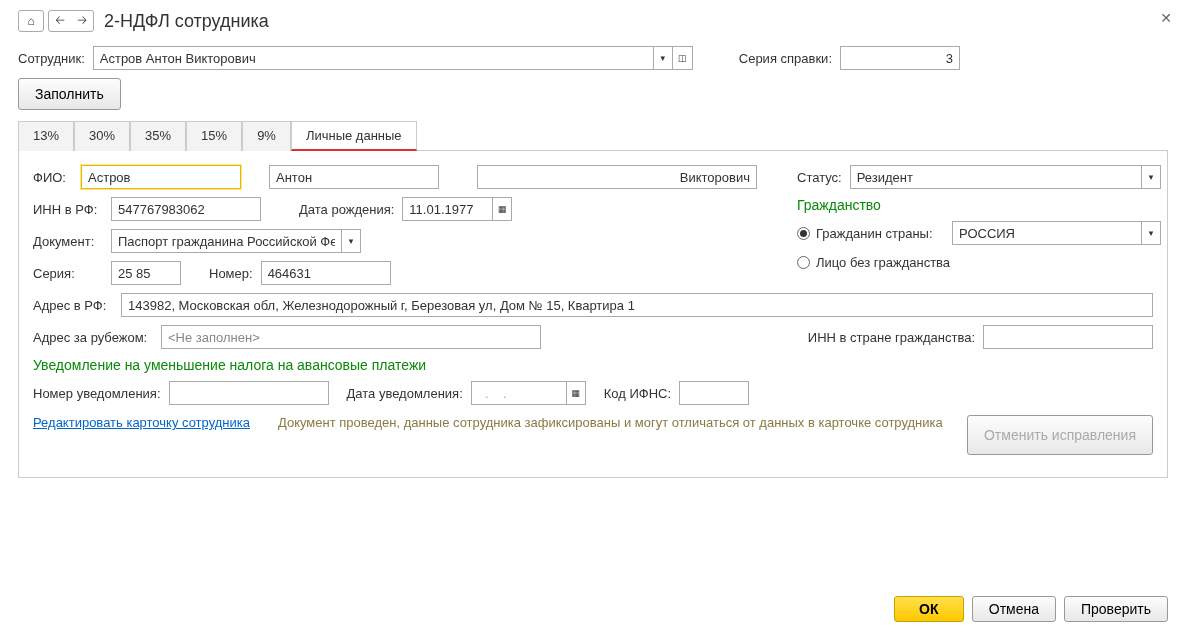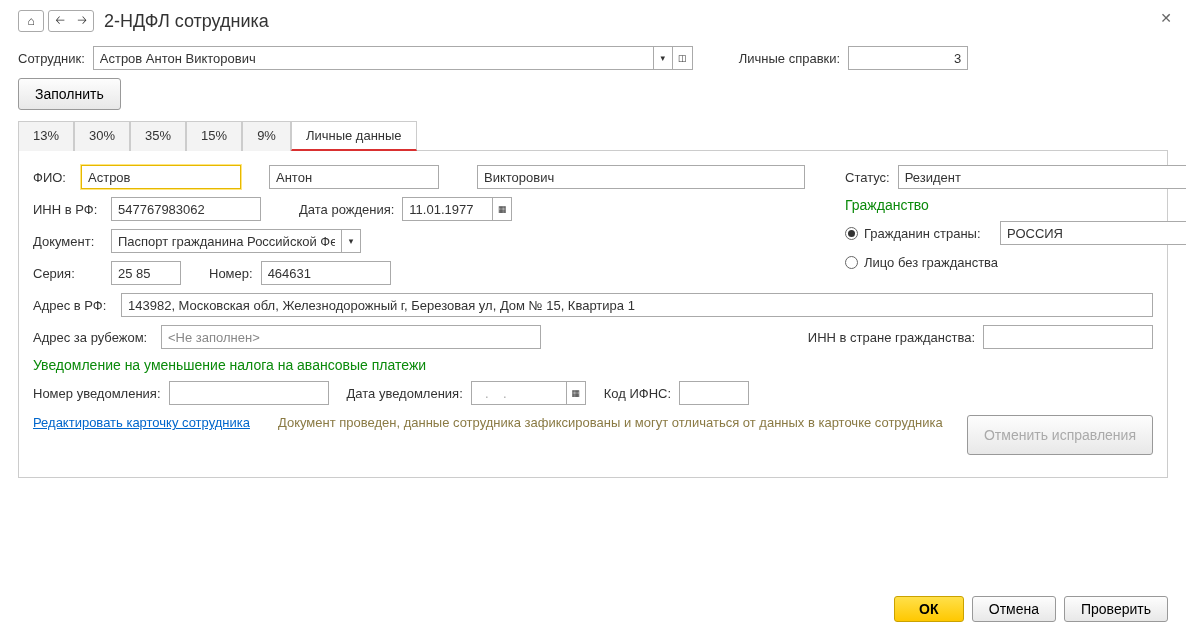--- a/index.html
+++ b/index.html
@@ -62,21 +62,21 @@
     <div class="inp-wrap" style="flex:0 0 600px;">
       <input class="inp" style="width: 560px;" value="Астров Антон Викторович">
       <div class="side-btn">
           <span>▾</span>
         </div>
       <div class="side-btn">
           <span>◫</span>
         </div>
     </div>
     <span style="width:30px;"></span>
-    <span class="lbl">Личные справки:</span>
+    <span class="lbl">Серия справки:</span>
     <input class="inp rt" style="width: 120px;" value="3">
   </div>
 
   <div class="row">
     <button class="big-btn">Заполнить</button>
   </div>
 
   <div class="tabs">
     <div class="tab">13%</div>
     <div class="tab">30%</div>
@@ -86,21 +86,21 @@
     <div class="tab active">Личные данные</div>
   </div>
 
   <div class="tab-body">
     <div class="cols">
       <div class="col-left">
         <div class="row">
           <span class="lbl" style="width:40px;">ФИО:</span>
           <input class="inp focused" style="width: 160px;" value="Астров">
           <input class="inp" style="width: 170px; margin-left: 20px;" value="Антон">
-          <input class="inp" style="width: 328px; margin-left: 30px;" value="Викторович">
+          <input class="inp" style="width: 280px; margin-left: 30px; text-align: right;" value="Викторович">
         </div>
         <div class="row">
           <span class="lbl" style="width:70px;">ИНН в РФ:</span>
           <input class="inp" style="width: 150px;" value="547767983062">
           <span class="lbl" style="margin-left:30px;">Дата рождения:</span>
           <div class="inp-wrap">
             <input class="inp" style="width: 90px;" value="11.01.1977">
             <div class="side-btn">
                 <span>▦</span>
               </div>

